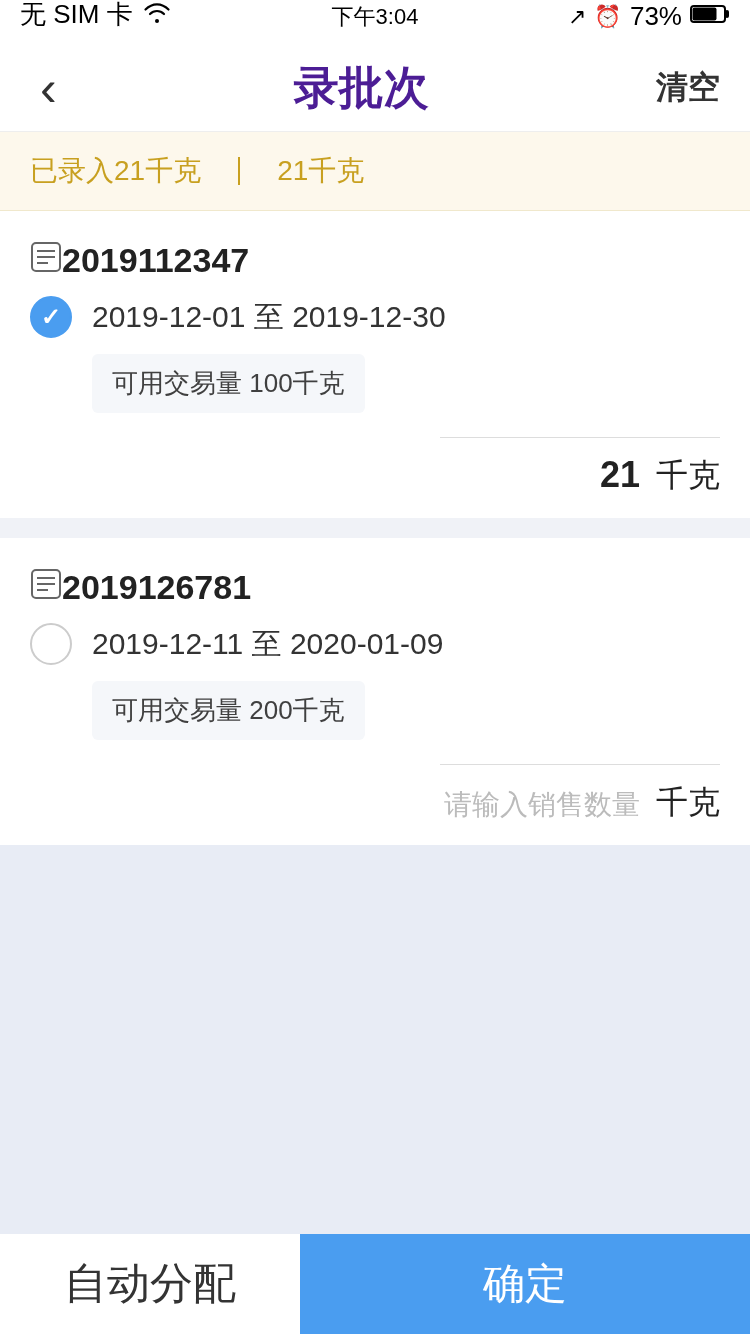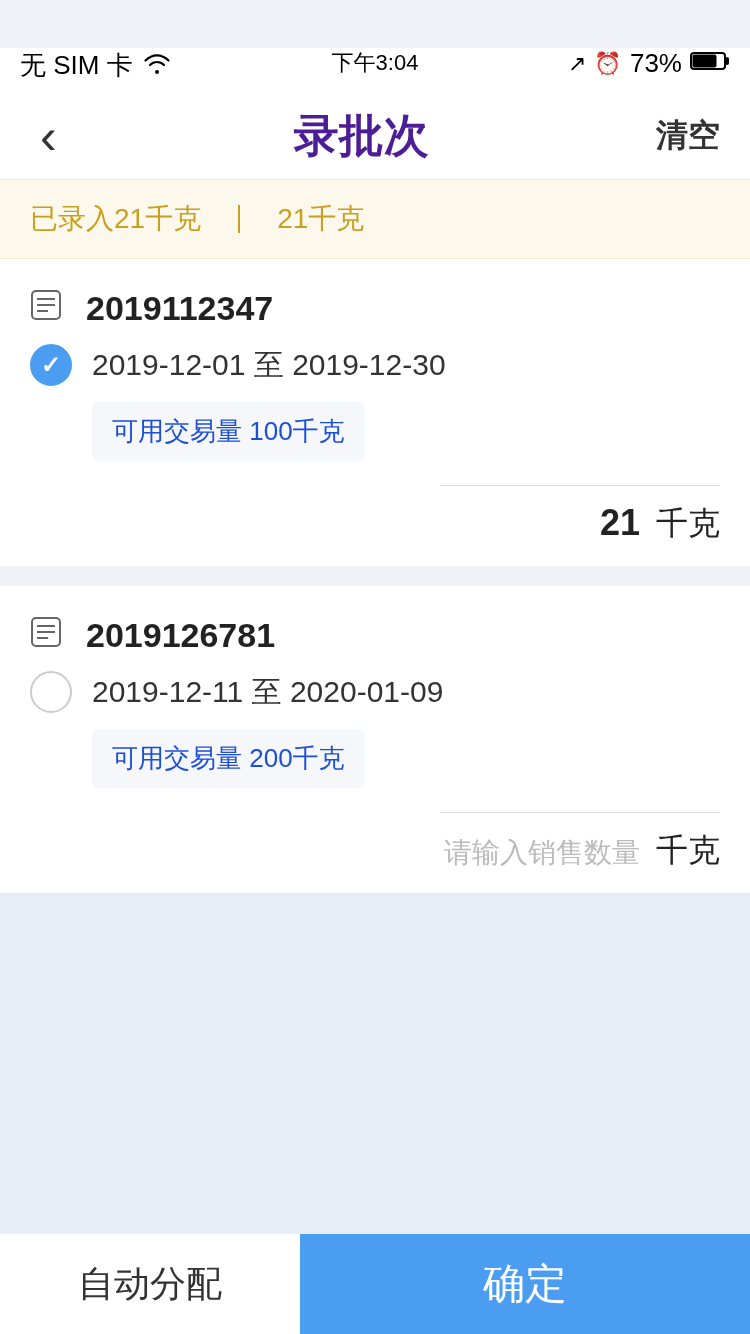--- a/index.html
+++ b/index.html
@@ -11,26 +11,25 @@
       background: #f0f2f7;
       overflow-x: hidden;
     }
 
     
     .status-bar {
       width: 100%;
       height: 44px;
       background: #fff;
       display: flex;
-      align-items: flex-start;
+      align-items: flex-end;
       justify-content: space-between;
-      padding: 0 20px;
+      padding: 12px 20px;
       font-size: 26px;
       font-weight: 500;
-      margin-top: 48px;
     }
     .status-left {
       display: flex;
       align-items: center;
       gap: 10px;
       font-size: 26px;
     }
     .status-center {
       font-size: 22px;
       font-weight: 400;
@@ -99,21 +98,21 @@
     
     .batch-card {
       background: #fff;
       margin-bottom: 0;
       padding: 30px 30px 20px 30px;
     }
     .batch-header {
       display: flex;
       align-items: center;
       margin-bottom: 16px;
-      gap: 24px;
+      gap: 0;
     }
     .batch-number {
       font-size: 34px;
       font-weight: 600;
       color: #222;
     }
     .batch-date-row {
       display: flex;
       align-items: center;
       gap: 20px;
@@ -141,21 +140,21 @@
     }
     .batch-date {
       font-size: 30px;
       color: #333;
     }
     .avail-tag {
       background: #f5f7fa;
       border-radius: 6px;
       padding: 12px 20px;
       font-size: 26px;
-      color: #1d4ed8;
+      color: #404040;
       margin-left: 0;
       display: inline-block;
     }
     .quantity-row {
       display: flex;
       align-items: flex-start;
       justify-content: flex-end;
       padding: 16px 0 0 0;
       gap: 16px;
     }
@@ -202,21 +201,21 @@
       position: fixed;
       bottom: 0;
       width: 750px;
       height: 100px;
       display: flex;
     }
     .btn-auto {
       flex: 1;
       background: #fff;
       border: none;
-      font-size: 36px;
+      font-size: 43px;
       color: #333;
       cursor: pointer;
       font-family: Liberation Sans, sans-serif;
     }
     .btn-confirm {
       flex: 1.5;
       background: #4a9df0;
       border: none;
       font-size: 42px;
       color: #fff;

